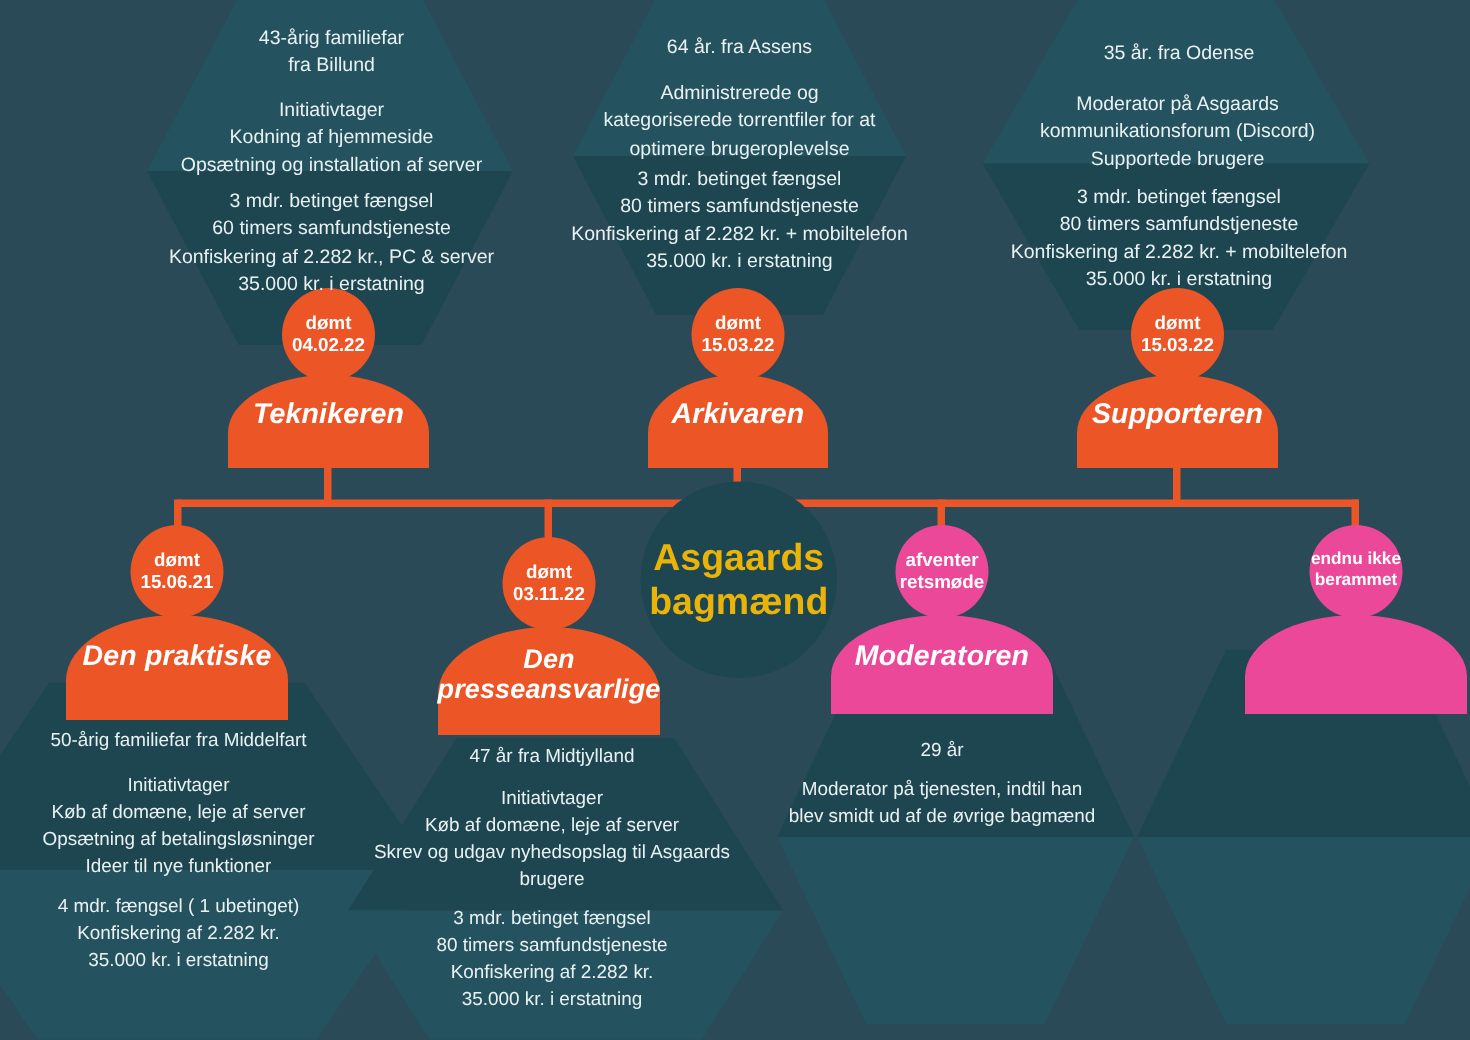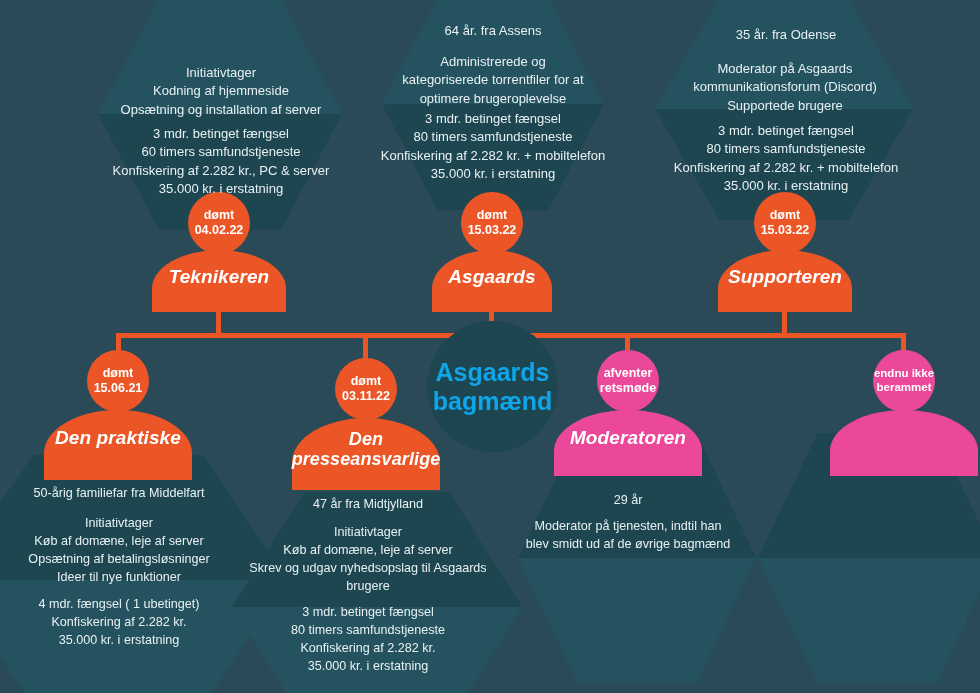--- a/index.html
+++ b/index.html
@@ -58,21 +58,21 @@
     letter-spacing:.1px;
   }
   .orange{background:#ec5526;}
   .grey{background:#ec4899;}
 
   
   #hub{
     position:absolute;border-radius:50%;background:#1d4651;
     display:flex;align-items:center;justify-content:center;
     text-align:center;z-index:5;
-    font-size:25px;font-weight:700;line-height:1.15;color:#0ea5e9;
+    font-size:25px;font-weight:700;line-height:1.15;color:#eab308;
   }
 
   
   .txt{
     position:absolute;text-align:center;z-index:4;
     font-size:13px;line-height:1.42;color:#e9f1f3;
     white-space:pre-line;
   }
   .txt.sm{font-size:12.6px;}
 </style>
@@ -123,20 +123,22 @@
   <div class="conn" style="left:782px;top:308px;width:5px;height:28px;"></div>
 
   <div class="conn" style="left:116px;top:333px;width:5px;height:32px;"></div>
   <div class="conn" style="left:363px;top:333px;width:5px;height:32px;"></div>
   <div class="conn" style="left:625px;top:333px;width:5px;height:32px;"></div>
   <div class="conn" style="left:901px;top:333px;width:5px;height:32px;"></div>
 
   <div id="hub" style="left:427px;top:321px;width:131px;height:131px;">Asgaards
 bagmænd</div>
 
+  <div class="txt" style="left:118px;top:16px;width:206px;">43-årig familiefar
+fra Billund</div>
   <div class="txt" style="left:58px;top:64px;width:326px;">Initiativtager
 Kodning af hjemmeside
 Opsætning og installation af server</div>
   <div class="txt" style="left:58px;top:125px;width:326px;">3 mdr. betinget fængsel
 60 timers samfundstjeneste
 Konfiskering af 2.282 kr., PC &amp; server
 35.000 kr.  i erstatning</div>
 
   <div class="txt" style="left:398px;top:22px;width:190px;">64 år. fra Assens</div>
   <div class="txt" style="left:378px;top:53px;width:230px;">Administrerede og
@@ -165,21 +167,21 @@
       <span class="nm" style="font-size:19px;margin-top:17px;">Teknikeren</span>
     </div>
   </div>
 
   <div class="person" style="left:432px;top:192px;width:120px;height:120px;">
     <div class="badge orange" style="top:0;width:62px;height:62px;">
       <span>dømt</span>
       <span>15.03.22</span>
     </div>
     <div class="body orange" style="top:58px;width:120px;height:62px;">
-      <span class="nm" style="font-size:19px;margin-top:17px;">Asgaards</span>
+      <span class="nm" style="font-size:19px;margin-top:17px;">Arkivaren</span>
     </div>
   </div>
 
   <div class="person" style="left:718px;top:192px;width:134px;height:120px;">
     <div class="badge orange" style="top:0;width:62px;height:62px;">
       <span>dømt</span>
       <span>15.03.22</span>
     </div>
     <div class="body orange" style="top:58px;width:134px;height:62px;">
       <span class="nm" style="font-size:19px;margin-top:17px;">Supporteren</span>

